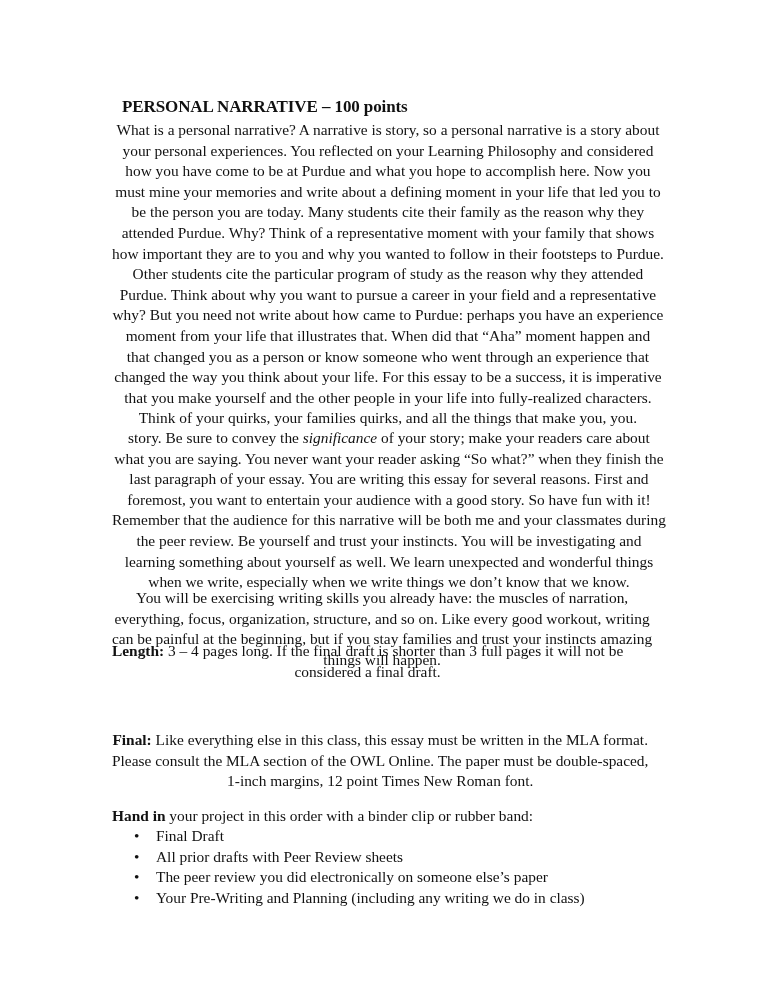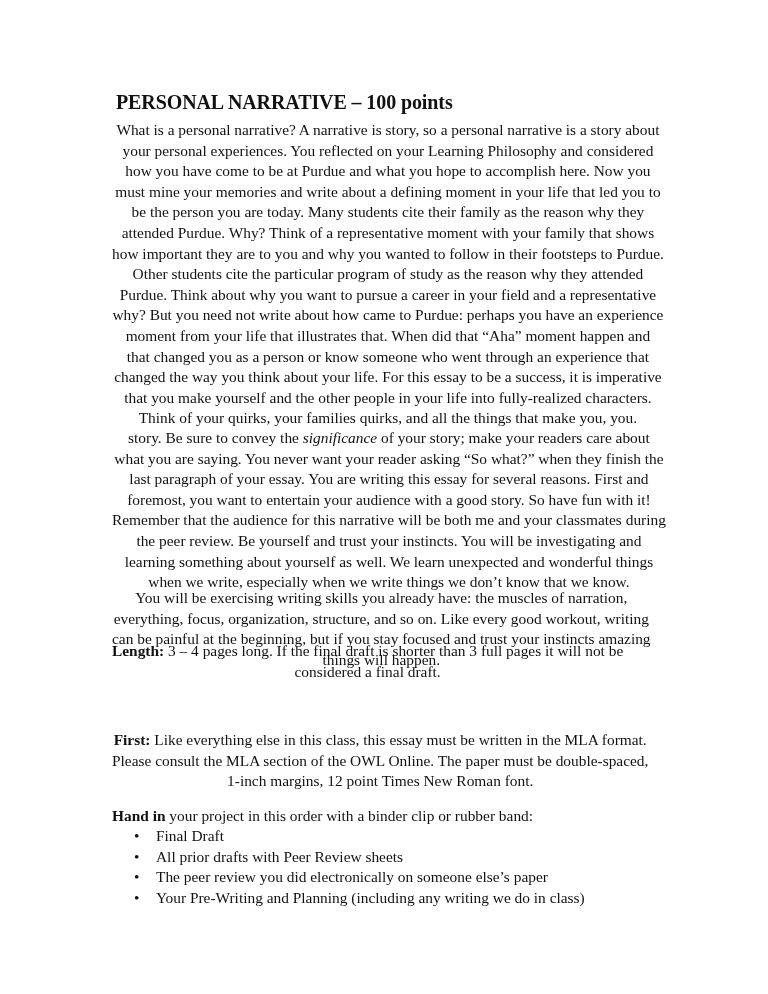--- a/index.html
+++ b/index.html
@@ -1,19 +1,19 @@
 <!DOCTYPE html>
 <html><head>
   <meta charset="utf-8">
   <style>
     html, body { margin: 0; padding: 0; background: #ffffff; }
     body { width: 768px; height: 994px; overflow: hidden; position: relative;
            font-family: "Liberation Serif", "DejaVu Serif", serif; color: #111; }
     .page { position: absolute; left: 112px; top: 0; width: 600px; }
-    .title { position: absolute; top: 87px; left: 0; margin: 4px; font-size: 20px; font-weight: bold; white-space: nowrap; letter-spacing: -0.1px; }
+    .title { position: absolute; top: 87px; left: 0; margin: 10px; font-size: 17px; font-weight: bold; white-space: nowrap; letter-spacing: -0.1px; }
     .para { position: absolute; left: 0; margin: 0; font-size: 15.4px; line-height: 20.6px; white-space: nowrap; text-align: center; }
     .line { display: block; }
     b, .bold { font-weight: bold; }
     i, .em { font-style: italic; }
     .list { position: absolute; left: 0; margin: 0; padding: 0; list-style: none; font-size: 15.4px; line-height: 20.6px; }
     .list li { position: relative; padding-left: 44px; white-space: nowrap; }
     .bullet { position: absolute; left: 22px; top: 0; }
   </style>
 </head>
 <body>
@@ -47,31 +47,31 @@
     <span class="line">foremost, you want to entertain your audience with a good story. So have fun with it!</span>
     <span class="line">Remember that the audience for this narrative will be both me and your classmates during</span>
     <span class="line">the peer review. Be yourself and trust your instincts. You will be investigating and</span>
     <span class="line">learning something about yourself as well. We learn unexpected and wonderful things</span>
     <span class="line">when we write, especially when we write things we don’t know that we know.</span>
   </p>
 
   <p class="para" style="top:588px;">
     <span class="line">You will be exercising writing skills you already have: the muscles of narration,</span>
     <span class="line">everything, focus, organization, structure, and so on. Like every good workout, writing</span>
-    <span class="line">can be painful at the beginning, but if you stay focused and trust your instincts amazing</span>
+    <span class="line">can be painful at the beginning, but if you stay families and trust your instincts amazing</span>
     <span class="line">things will happen.</span>
   </p>
 
   <p class="para" style="top:641px;">
     <span class="line"><b>Length:</b><span> 3 – 4 pages long.  If the final draft is shorter than 3 full pages it will not be</span></span>
     <span class="line">considered a final draft.</span>
   </p>
 
   <p class="para" style="top:730px;">
-    <span class="line"><b>First:</b><span> Like everything else in this class, this essay must be written in the MLA format.</span></span>
+    <span class="line"><b>Final:</b><span> Like everything else in this class, this essay must be written in the MLA format.</span></span>
     <span class="line">Please consult the MLA section of the OWL Online.  The paper must be double-spaced,</span>
     <span class="line">1-inch margins, 12 point Times New Roman font.</span>
   </p>
 
   <p class="para" style="top:806px;">
     <span class="line"><b>Hand in</b><span> your project in this order with a binder clip or rubber band:</span></span>
   </p>
 
   <ul class="list" style="top:826px;">
     <li><span class="bullet">•</span><span>Final Draft</span></li>

